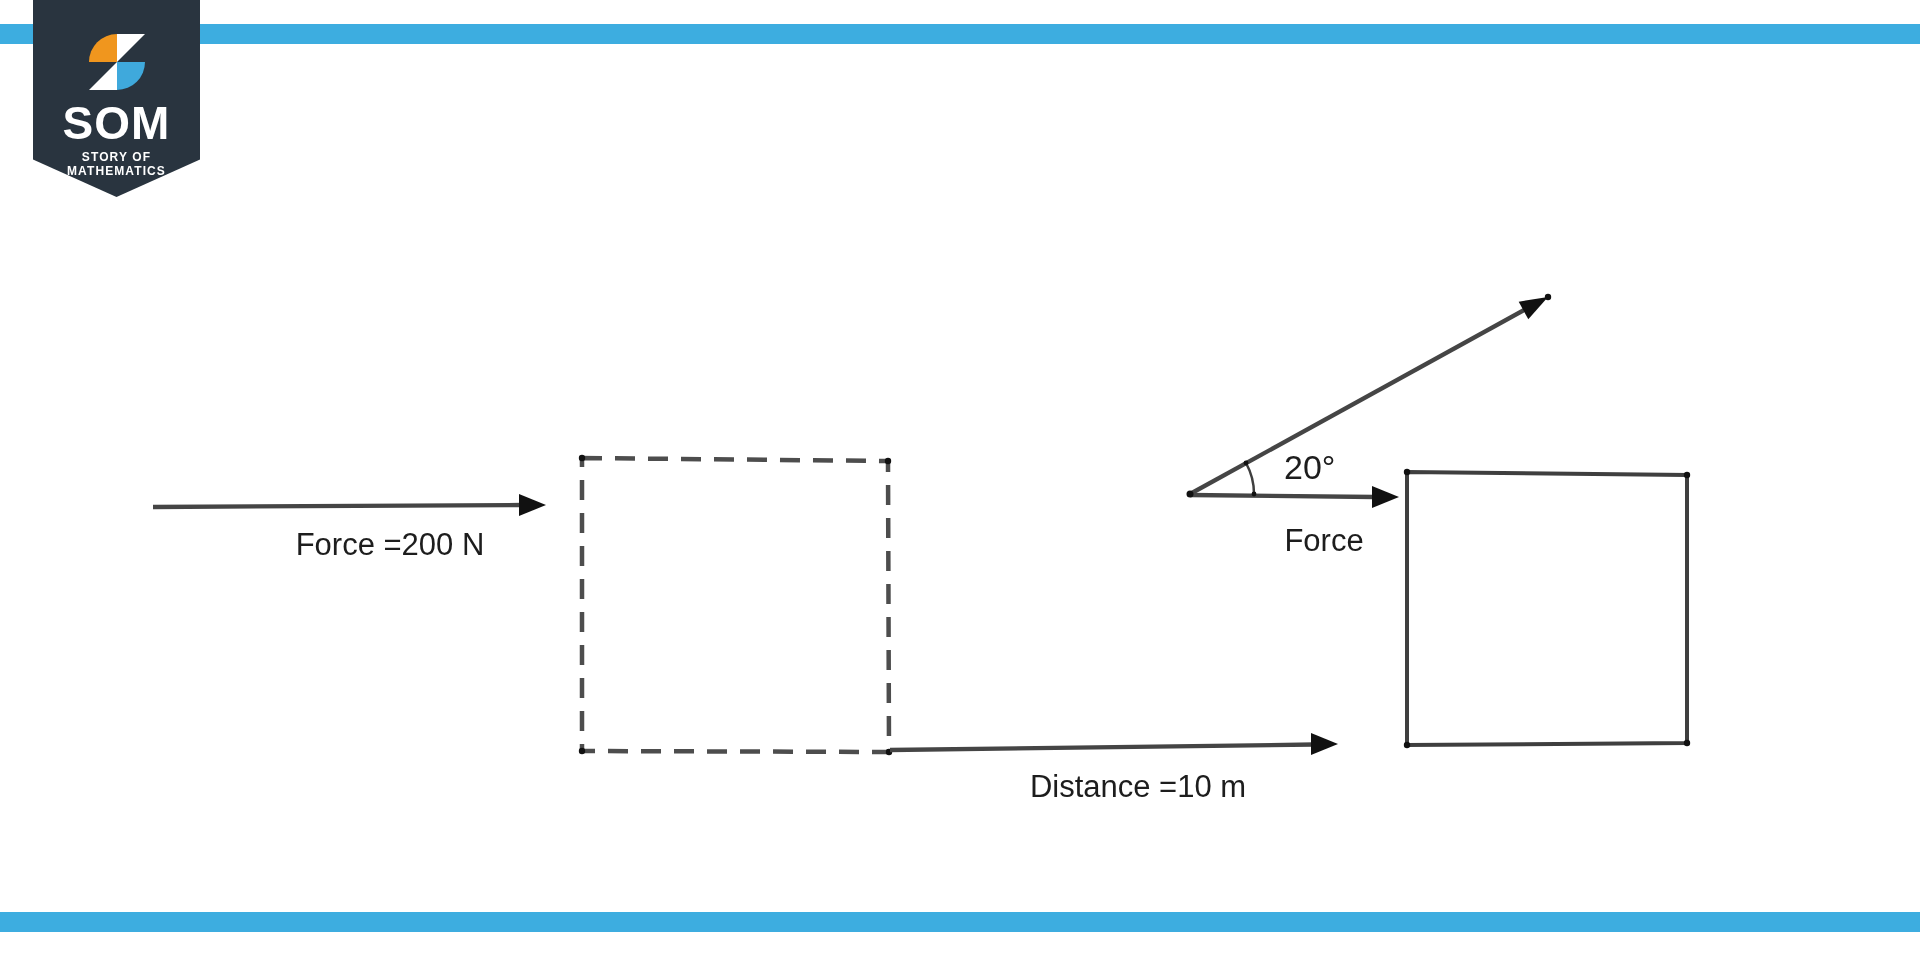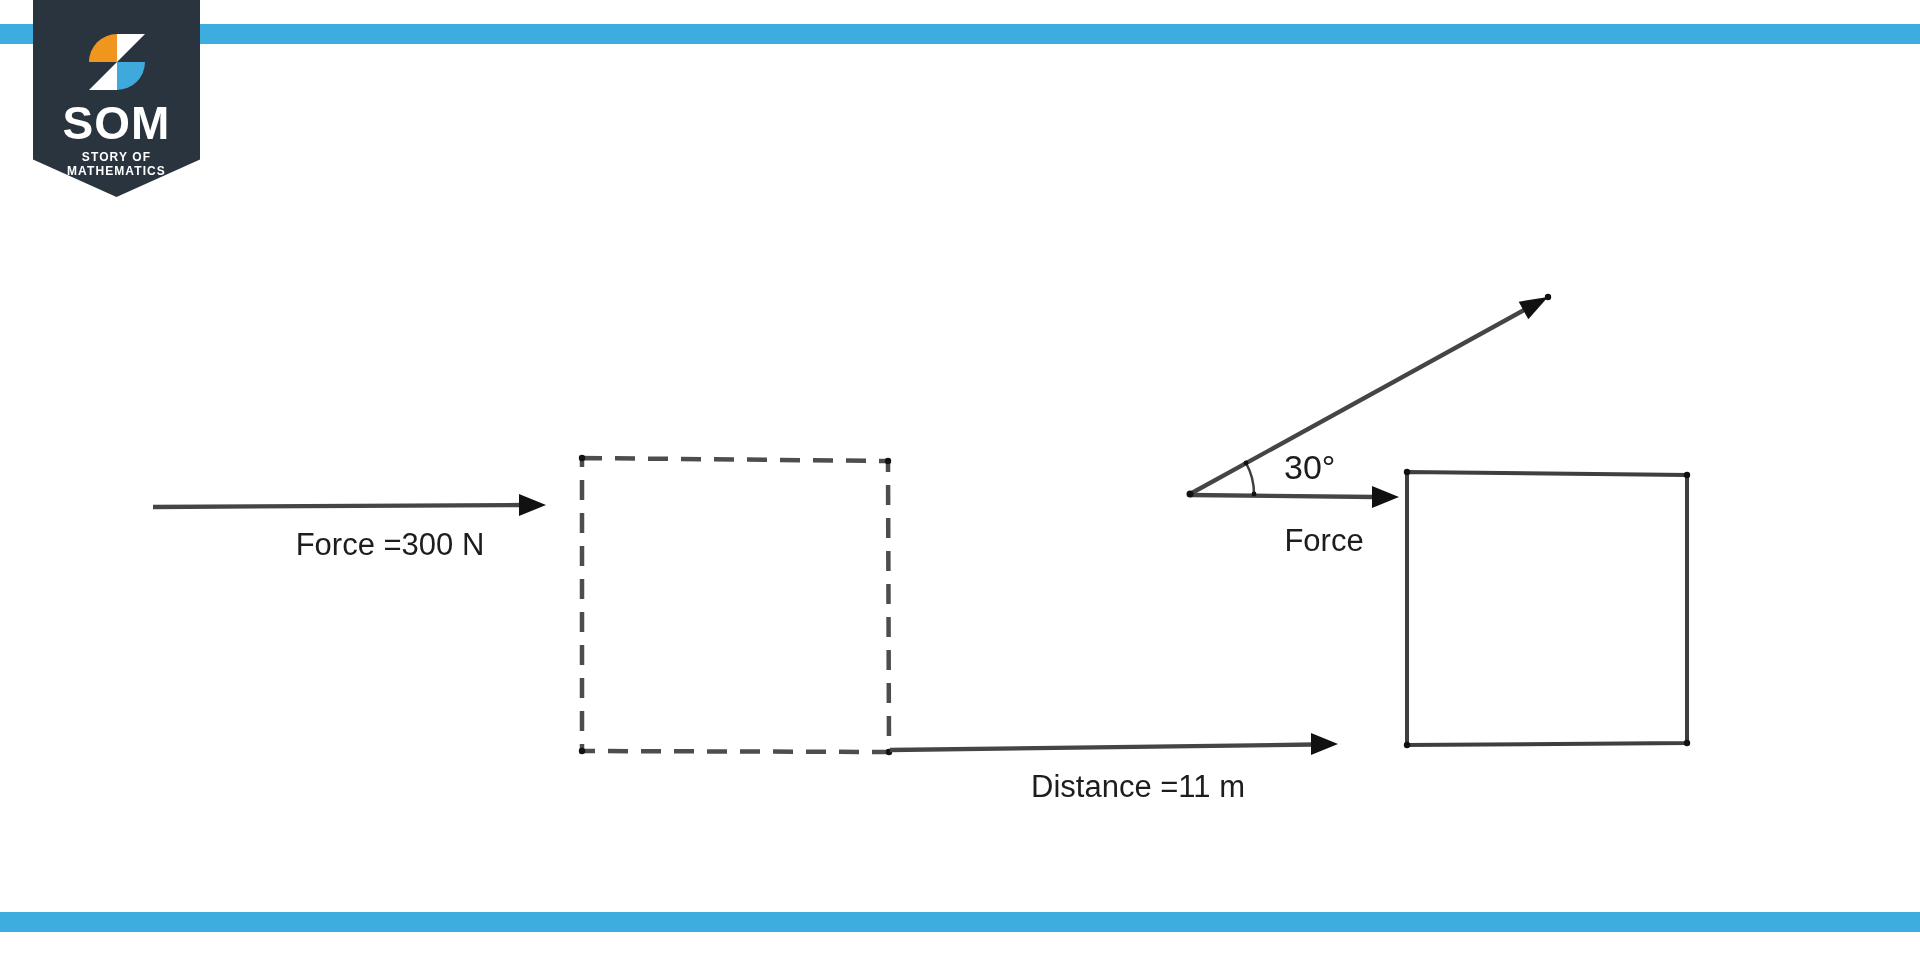--- a/index.html
+++ b/index.html
@@ -94,16 +94,16 @@
     <circle cx="1190" cy="494" r="3.5" fill="#111111"></circle>
   </g>
 
   <g>
     <path d="M 1254 494 A 64 64 0 0 0 1246 463" fill="none" stroke="#3f3f3f" stroke-width="2.5"></path>
     <circle cx="1254" cy="494" r="2.4" fill="#111111"></circle>
     <circle cx="1246" cy="463" r="2.4" fill="#111111"></circle>
   </g>
 </svg>
 
-<div class="dlabel" id="label-force200">Force =300 N</div>
-<div class="dlabel" id="label-distance">Distance =11 m</div>
-<div class="dlabel" id="label-angle">30°</div>
+<div class="dlabel" id="label-force200">Force =200 N</div>
+<div class="dlabel" id="label-distance">Distance =10 m</div>
+<div class="dlabel" id="label-angle">20°</div>
 <div class="dlabel" id="label-forceword">Force</div>
 
 </body></html>

